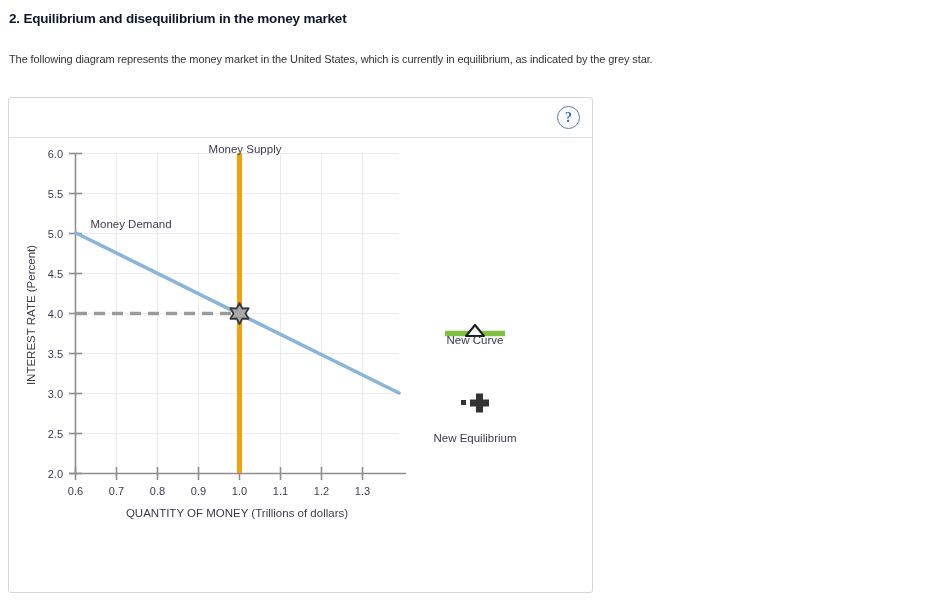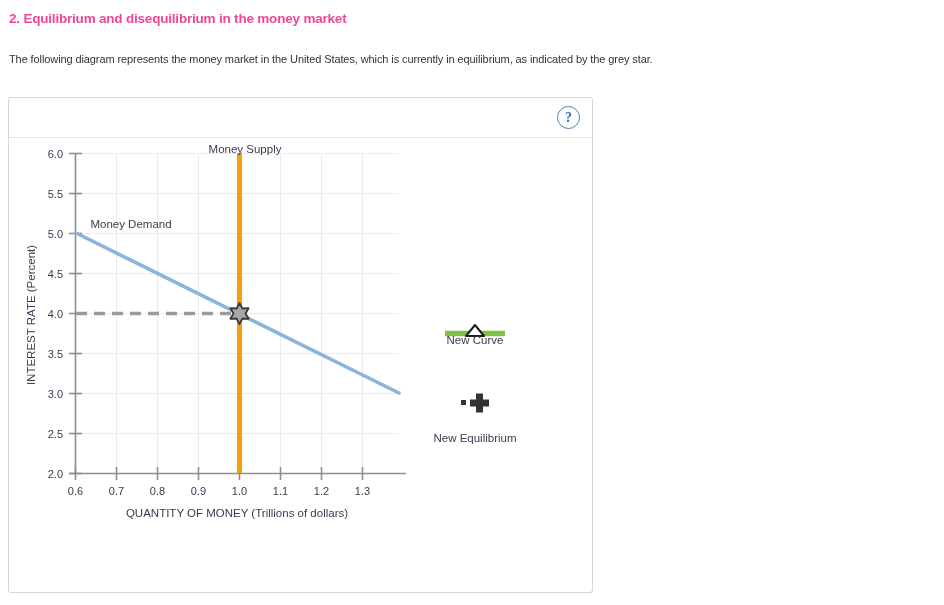--- a/index.html
+++ b/index.html
@@ -16,21 +16,21 @@
     overflow: hidden;
   }
 
   
   .q-title {
     position: absolute;
     left: 9px;
     top: 11px;
     font-size: 13.5px;
     font-weight: bold;
-    color: #ec4899;
+    color: #0f172a;
     letter-spacing: -0.2px;
     white-space: nowrap;
   }
   .q-intro {
     position: absolute;
     left: 9px;
     top: 53px;
     font-size: 11px;
     color: #333333;
     letter-spacing: -0.1px;

